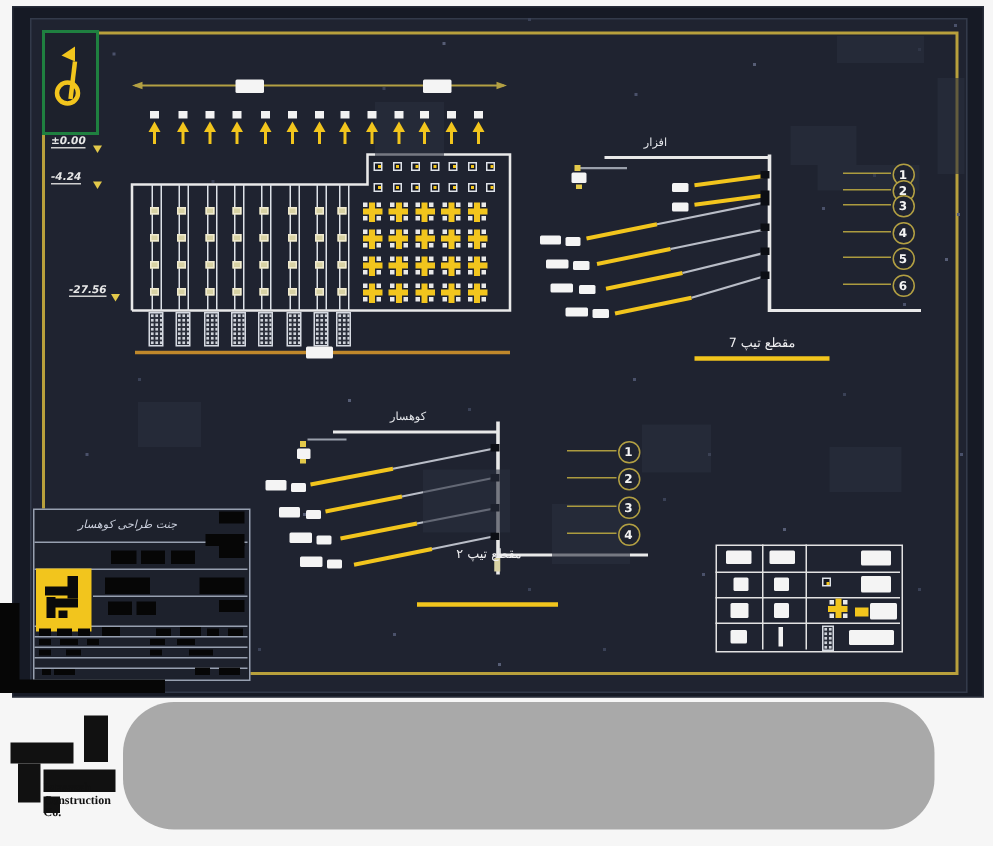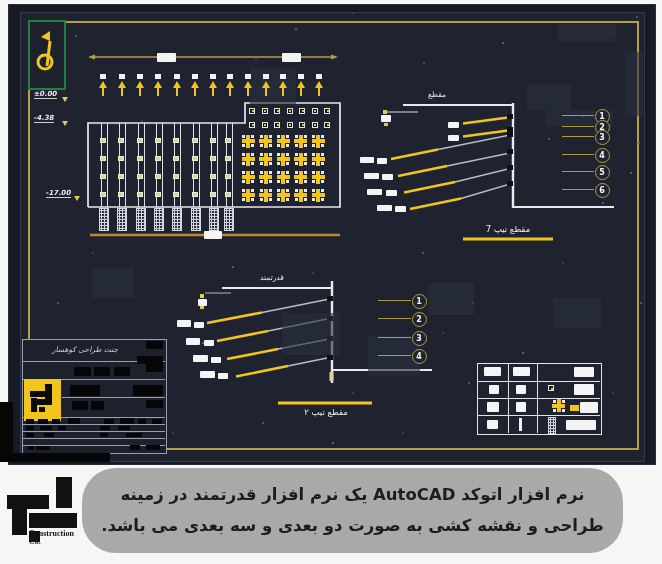--- a/index.html
+++ b/index.html
@@ -138,24 +138,24 @@
       <rect x="327" y="355" width="6" height="5" fill="#0c0e14"></rect>
       <rect x="329.5" y="372" width="4" height="9" fill="#d8d2a4"></rect>
 
       <line x1="205" y1="293" x2="231" y2="293" stroke="#9aa0ab" stroke-width="1.2"></line>
       <rect x="200" y="294" width="4" height="4" fill="#e3c94a"></rect>
       <rect x="200" y="306" width="4" height="3" fill="#e3c94a"></rect>
 
       <line x1="278" y1="403" x2="372" y2="403" stroke="#f2c51d" stroke-width="3"></line>
     </svg>
 
-    <div class="abs label-fa" style="left:413px;top:90px;width:48px;">مقطع</div>
+    <div class="abs label-fa" style="left:413px;top:90px;width:48px;">افزار</div>
     <div class="abs seclabel" style="left:462px;top:224px;width:92px;">مقطع تیپ 7</div>
-    <div class="abs label-fa" style="left:240px;top:273px;width:64px;">قدرتمند</div>
-    <div class="abs seclabel" style="left:280px;top:407px;width:92px;">مقطع تیپ ۲</div>
+    <div class="abs label-fa" style="left:240px;top:273px;width:64px;">کوهسار</div>
+    <div class="abs seclabel" style="left:280px;top:365px;width:92px;">مقطع تیپ ۲</div>
 
     <div class="abs" id="titleblock"></div>
     <div class="abs tbline" style="left:23px;top:361px;width:142px;height:1px;"></div>
     <div class="abs tbline" style="left:23px;top:379px;width:142px;height:1px;"></div>
     <div class="abs tbline" style="left:62px;top:397px;width:103px;height:1px;"></div>
     <div class="abs tbline" style="left:23px;top:417px;width:142px;height:1px;"></div>
     <div class="abs tbline" style="left:23px;top:424px;width:142px;height:1px;"></div>
     <div class="abs tbline" style="left:23px;top:431px;width:142px;height:1px;"></div>
     <div class="abs tbline" style="left:23px;top:438px;width:142px;height:1px;"></div>
     <div class="abs tbline" style="left:23px;top:445px;width:142px;height:1px;"></div>
@@ -181,24 +181,20 @@
         <i class="cc" style="left:.5px;top:9.5px"></i>
         <i class="cc" style="left:9.5px;top:9.5px"></i>
         <i class="ch"></i>
         <i class="cv"></i>
       </div>
     <div class="abs ylwline" style="left:570px;top:405px;width:9px;height:6px;"></div>
     <div class="abs thinbar" style="left:519px;top:417.5px;width:3px;height:13px;"></div>
     <div class="abs pile" style="left:548px;top:416.5px;width:6px;height:15px;"></div>
 
     <div class="abs" id="bubble"></div>
-    <div class="abs" id="caption">
-      <div>نرم افزار اتوکد AutoCAD یک نرم افزار قدرتمند در زمینه</div>
-      <div>طراحی و نقشه کشی به صورت دو بعدی و سه بعدی می باشد.</div>
-    </div>
     <div class="abs" id="logo" style="left:0;top:470px;width:100px;height:90px;">
       <div class="bar" style="left:56px;top:7px;width:16px;height:31px;"></div>
       <div class="bar" style="left:7px;top:25px;width:42px;height:14px;"></div>
       <div class="bar" style="left:29px;top:43px;width:48px;height:15px;"></div>
       <div class="bar" style="left:12px;top:39px;width:15px;height:26px;"></div>
       <div class="bar" style="left:29px;top:61px;width:11px;height:11px;"></div>
     </div>
     <div class="abs" id="logo-text">
       <div>Istasazeh</div>
       <div>Construction</div>
@@ -558,18 +554,18 @@
       <div class="abs leader" style="left: 378px; top: 299.5px; width: 33px;"></div>
       <div class="abs callout" style="left: 411.5px; top: 293.5px;">1</div>
       <div class="abs leader" style="left: 378px; top: 317.5px; width: 33px;"></div>
       <div class="abs callout" style="left: 411.5px; top: 311.5px;">2</div>
       <div class="abs leader" style="left: 378px; top: 336.5px; width: 33px;"></div>
       <div class="abs callout" style="left: 411.5px; top: 330.5px;">3</div>
       <div class="abs leader" style="left: 378px; top: 354.5px; width: 33px;"></div>
       <div class="abs callout" style="left: 411.5px; top: 348.5px;">4</div>
       <div class="abs elev" style="left: 34px; top: 90px;">±0.00</div>
       <div class="abs elevsym" style="left: 62px; top: 97px;"></div>
-      <div class="abs elev" style="left: 34px; top: 114px;">-4.38</div>
+      <div class="abs elev" style="left: 34px; top: 114px;">-4.24</div>
       <div class="abs elevsym" style="left: 62px; top: 121px;"></div>
-      <div class="abs elev" style="left: 46px; top: 189px;">-17.00</div>
+      <div class="abs elev" style="left: 46px; top: 189px;">-27.56</div>
       <div class="abs elevsym" style="left: 74px; top: 196px;"></div>
     </div>
 </div>
 
 </body></html>

